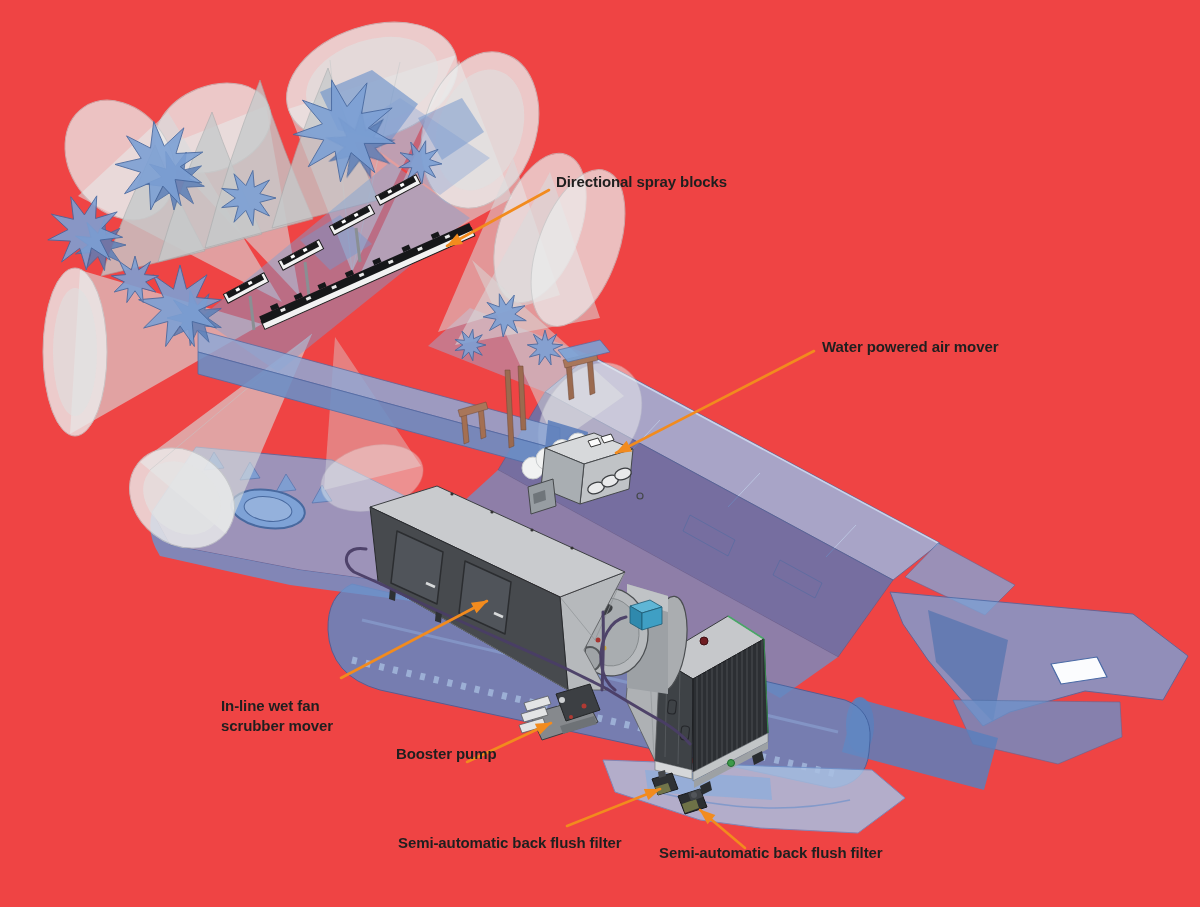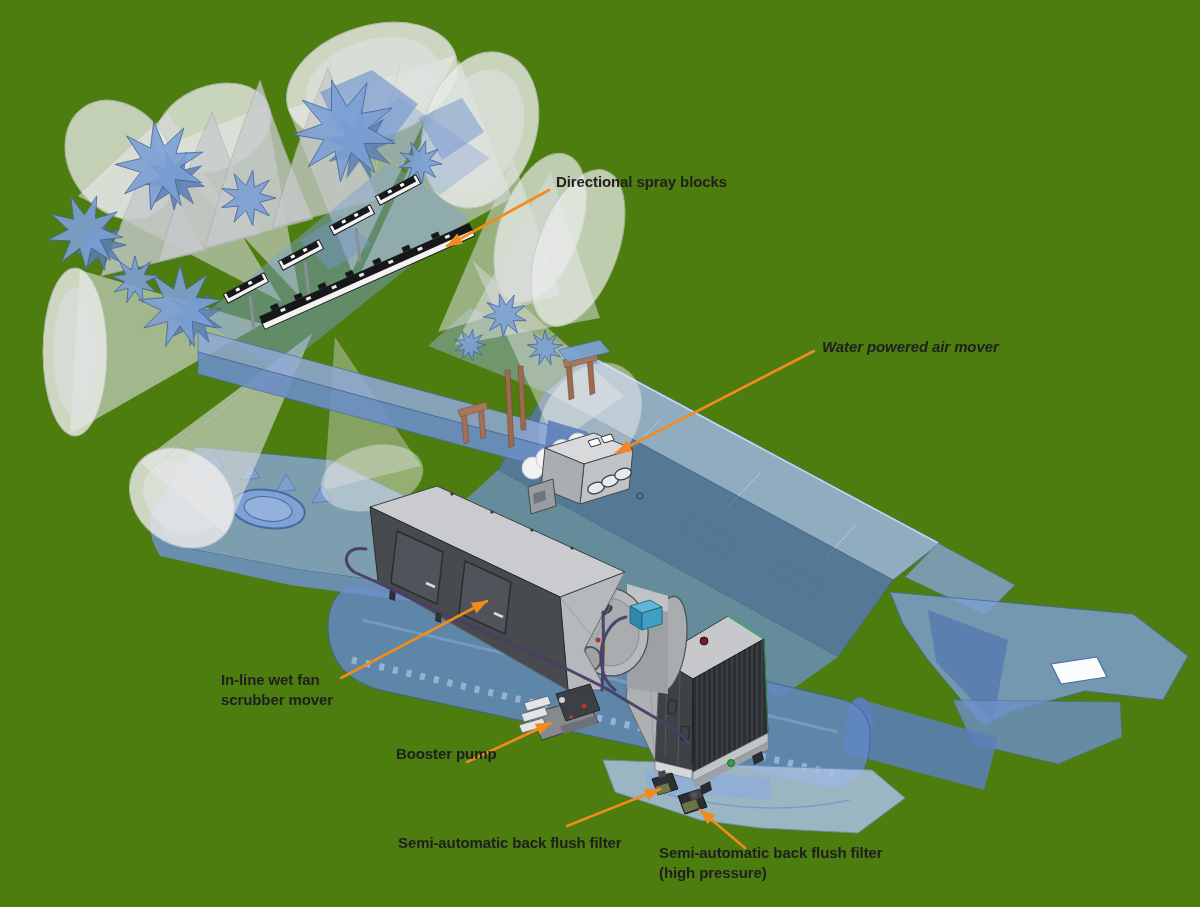--- a/index.html
+++ b/index.html
@@ -1,16 +1,16 @@
 <!DOCTYPE html>
 <html><head>
 <meta charset="utf-8">
 <style>
   html,body{margin:0;padding:0;background:#ffffff;}
-  .stage{position:relative;width:1200px;height:907px;background:#4d7c0f;overflow:hidden;
+  .stage{position:relative;width:1200px;height:907px;background:#ef4444;overflow:hidden;
          font-family:"Liberation Sans", sans-serif;}
   .stage svg{position:absolute;left:0;top:0;}
   .label{position:absolute;font-size:15px;font-weight:700;line-height:20px;
          color:#1f1f1f;letter-spacing:-0.1px;white-space:nowrap;}
   .label span{display:block;}
 </style>
 </head>
 <body>
 
 <div class="stage">
@@ -370,31 +370,30 @@
     <line x1="341" y1="678" x2="487" y2="601" marker-end="url(#ah)"></line>
     <line x1="467" y1="762" x2="551" y2="723" marker-end="url(#ah)"></line>
     <line x1="567" y1="826" x2="660" y2="789" marker-end="url(#ah)"></line>
     <line x1="745" y1="848" x2="700" y2="810" marker-end="url(#ah)"></line>
   </g>
 </svg>
 
 <div class="label" style="left:556px;top:172px;">
   <span>Directional spray blocks</span>
 </div>
-<div class="label" style="left:822px;top:337px;font-style:italic;">
+<div class="label" style="left:822px;top:337px;">
   <span>Water powered air mover</span>
 </div>
-<div class="label" style="left:221px;top:670px;">
+<div class="label" style="left:221px;top:696px;">
   <span>In-line wet fan</span>
   <span>scrubber mover</span>
 </div>
 <div class="label" style="left:396px;top:744px;">
   <span>Booster pump</span>
 </div>
 <div class="label" style="left:398px;top:833px;">
   <span>Semi-automatic back flush filter</span>
 </div>
 <div class="label" style="left:659px;top:843px;">
   <span>Semi-automatic back flush filter</span>
-  <span>(high pressure)</span>
 </div>
 
 </div>
 
 </body></html>

